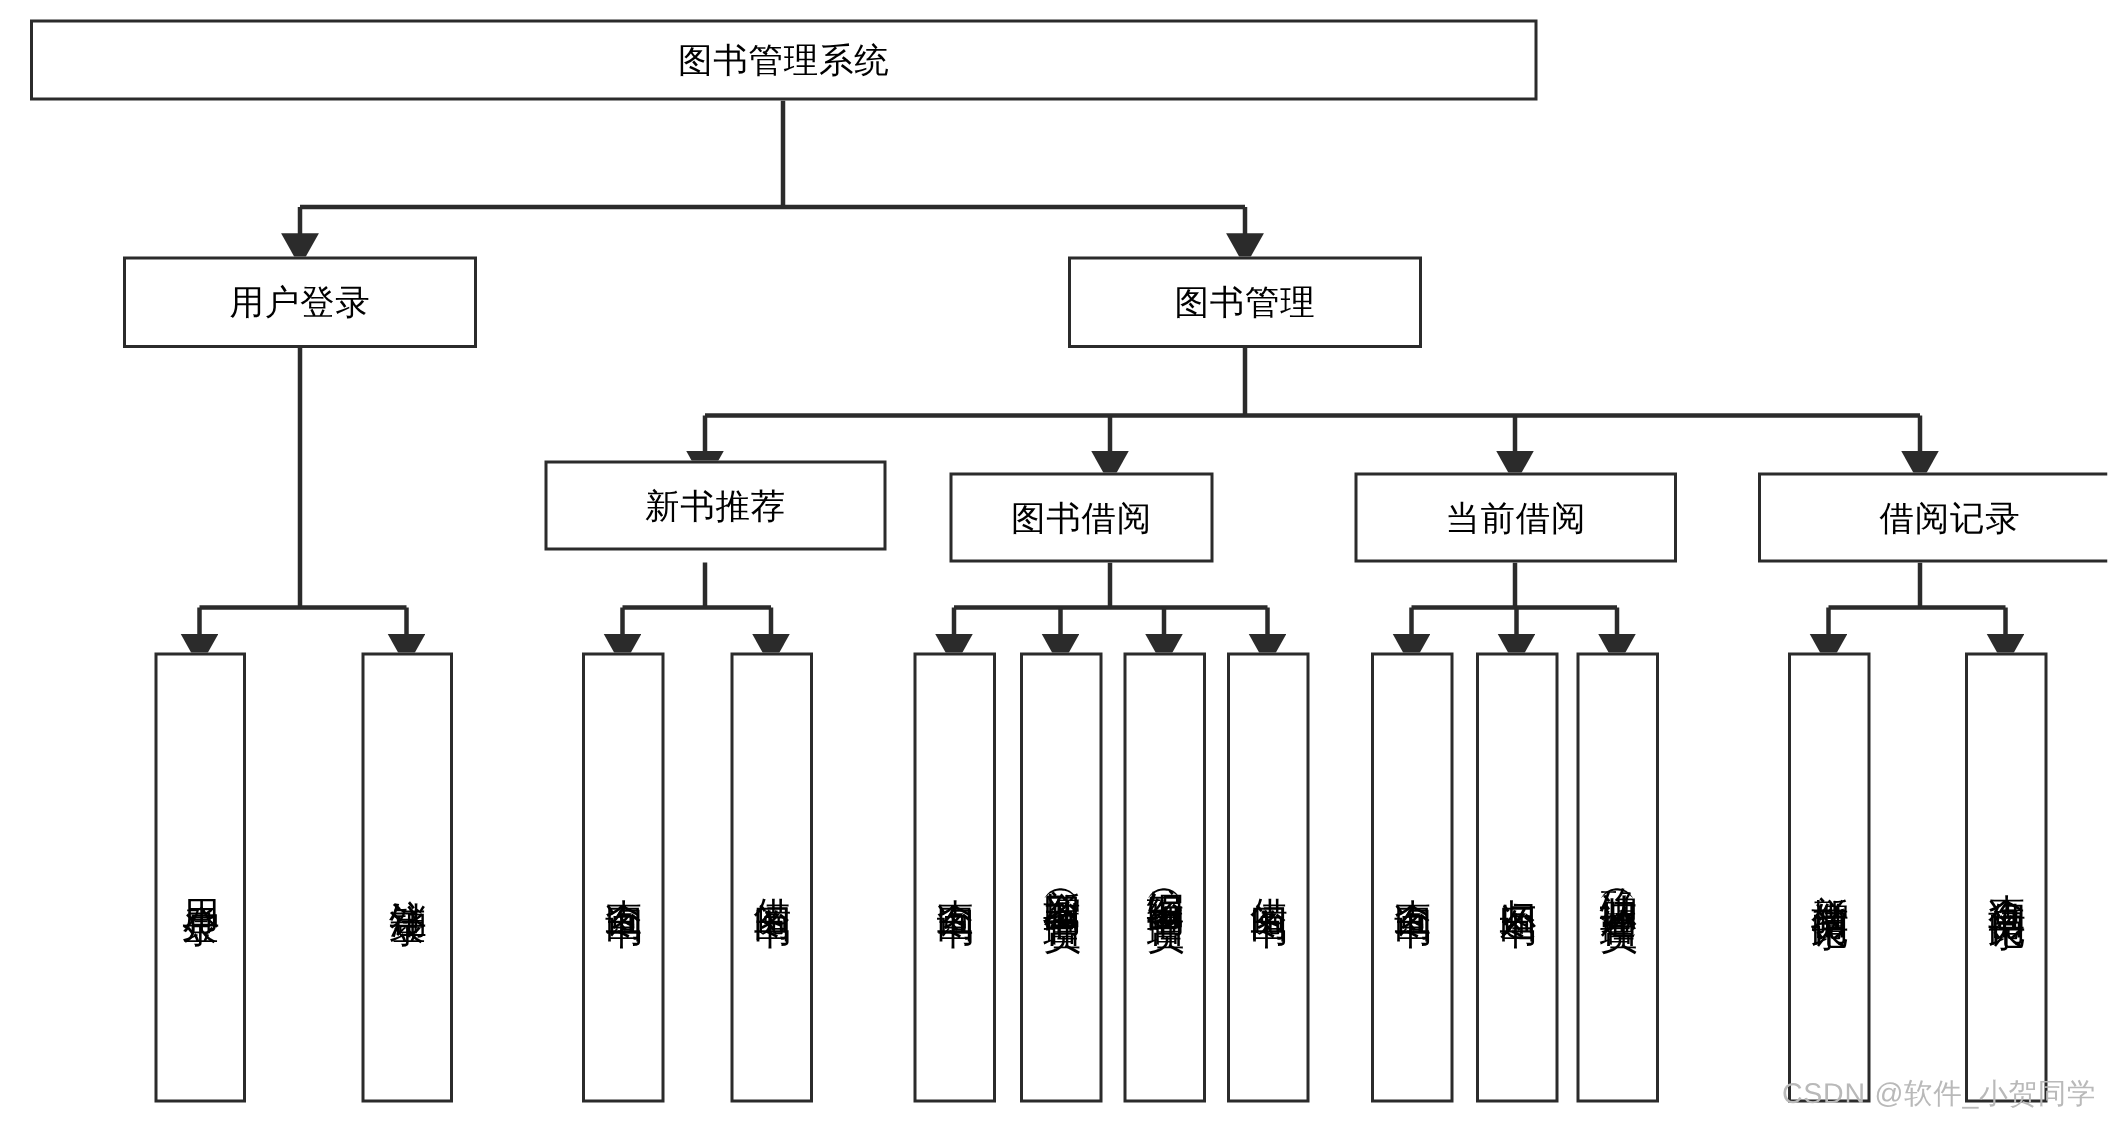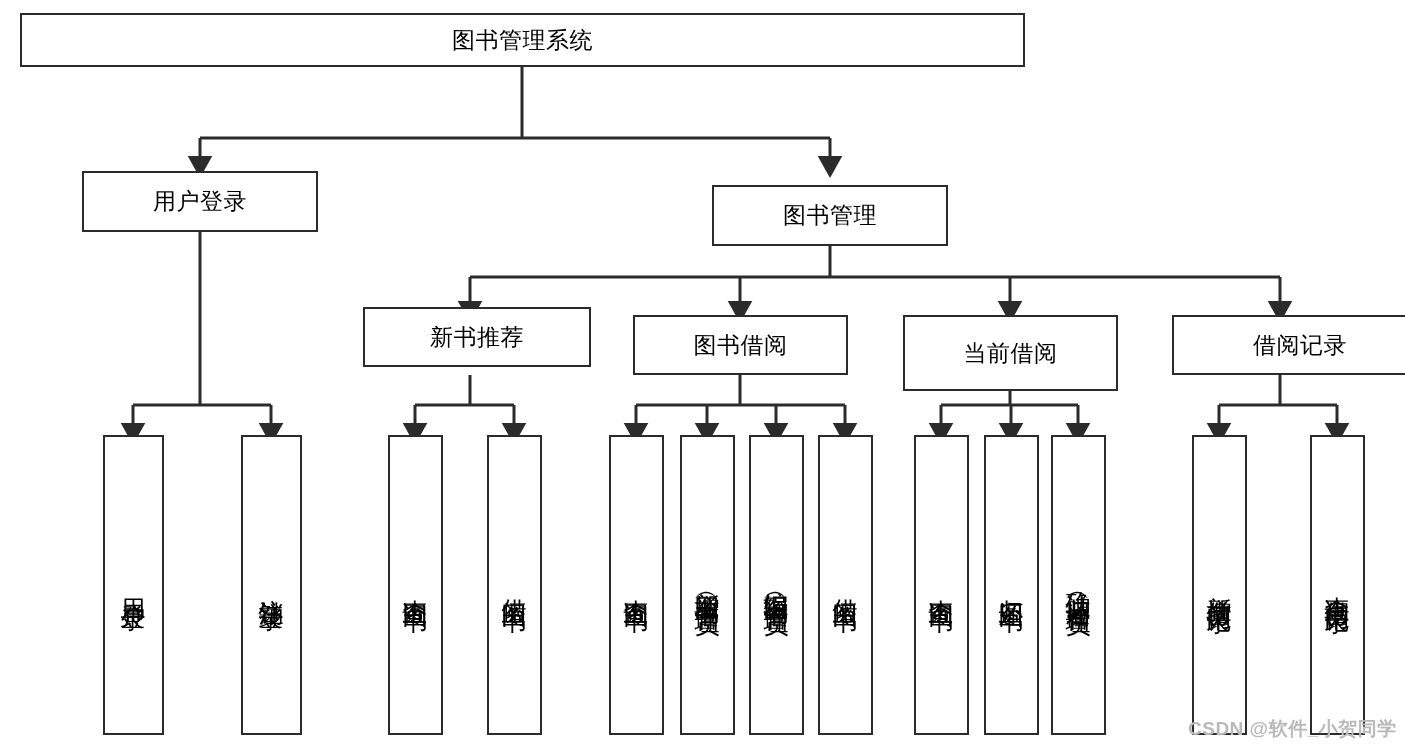--- a/index.html
+++ b/index.html
@@ -51,21 +51,20 @@
     letter-spacing: 3px;
     white-space: nowrap;
     display: block;
   }
   .watermark {
     position: absolute;
     font-size: 19px;
     color: #b9b9b9;
     white-space: nowrap;
     letter-spacing: 0.5px;
-    font-weight: bold;
   }
 </style>
 </head>
 <body>
 
 <div id="canvas">
 
   <svg id="edges" viewBox="0 0 1405 747" xmlns="http://www.w3.org/2000/svg">
     <defs>
       <marker id="arrow" markerWidth="9" markerHeight="9" refX="1.5" refY="4.2" orient="auto" markerUnits="strokeWidth">
@@ -116,31 +115,31 @@
     </g>
   </svg>
 
   <div class="node h" style="left: 20px; top: 13px; width: 1005px; height: 54px;">
     <span>图书管理系统</span>
   </div>
 
   <div class="node h" style="left: 82px; top: 171px; width: 236px; height: 61px;">
     <span>用户登录</span>
   </div>
-  <div class="node h" style="left: 712px; top: 185px; width: 236px; height: 61px;">
+  <div class="node h" style="left: 712px; top: 171px; width: 236px; height: 61px;">
     <span>图书管理</span>
   </div>
 
   <div class="node h" style="left: 363px; top: 307px; width: 228px; height: 60px; text-align: right;">
     <span>新书推荐</span>
   </div>
-  <div class="node h" style="left: 633px; top: 315px; width: 215px; height: 60px;">
+  <div class="node h" style="left: 633px; top: 315px; width: 176px; height: 60px;">
     <span>图书借阅</span>
   </div>
-  <div class="node h" style="left: 903px; top: 315px; width: 215px; height: 76px;">
+  <div class="node h" style="left: 903px; top: 315px; width: 215px; height: 60px;">
     <span>当前借阅</span>
   </div>
   <div class="node h" style="left: 1172px; top: 315px; width: 256px; height: 60px;">
     <span>借阅记录</span>
   </div>
 
   <div class="node v" style="left: 103px; top: 435px; width: 61px; height: 300px;">
     <span class="vlabel">用户登录</span>
   </div>
   <div class="node v" style="left: 241px; top: 435px; width: 61px; height: 300px;">

